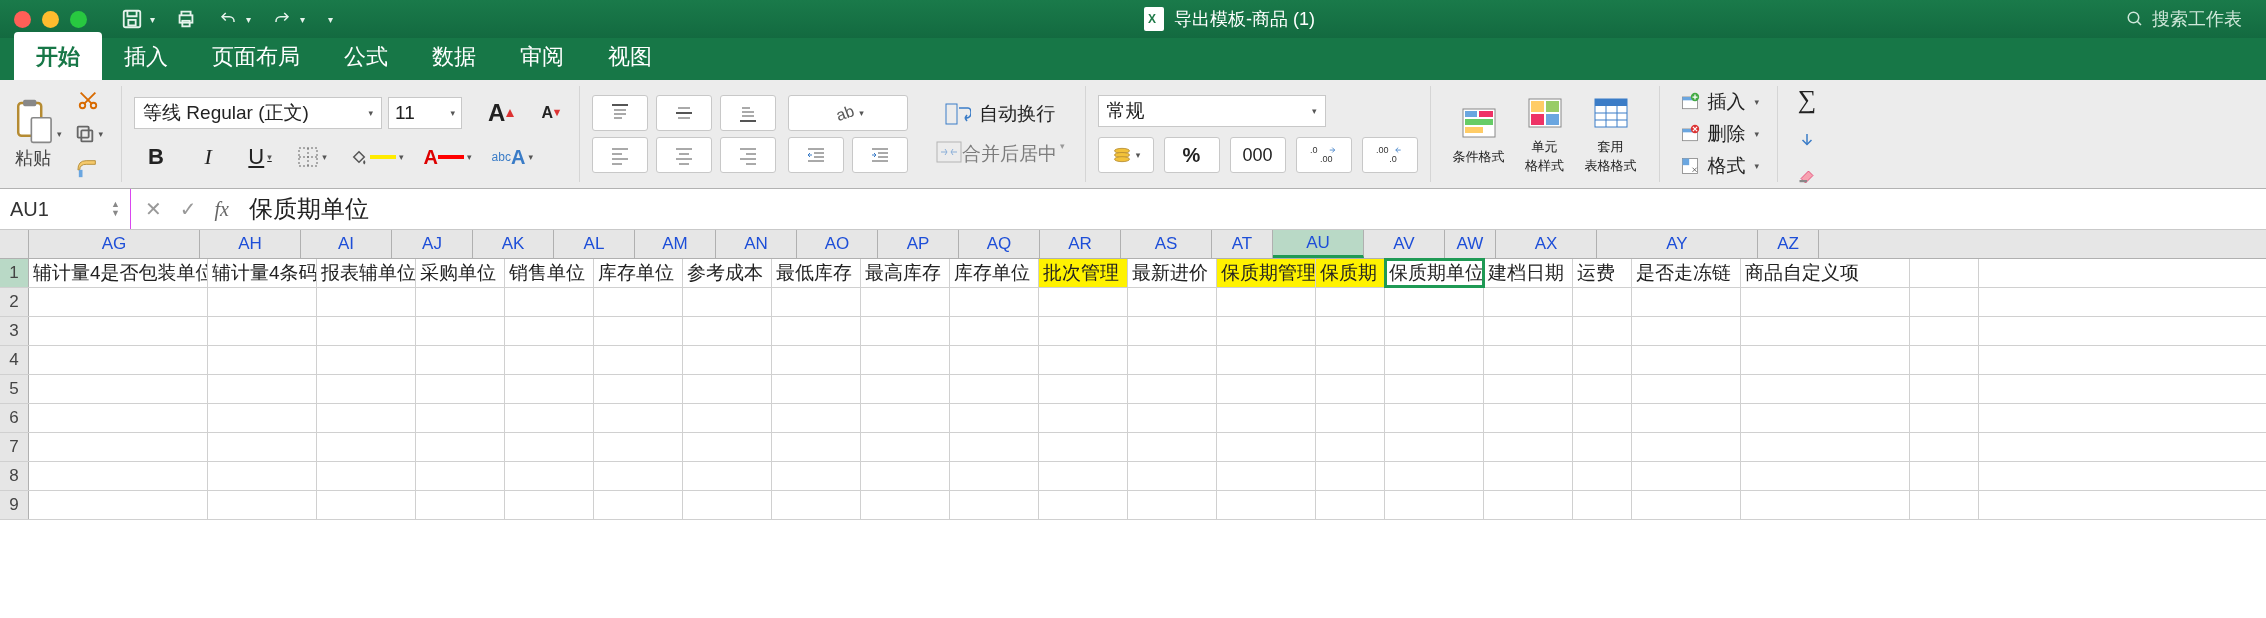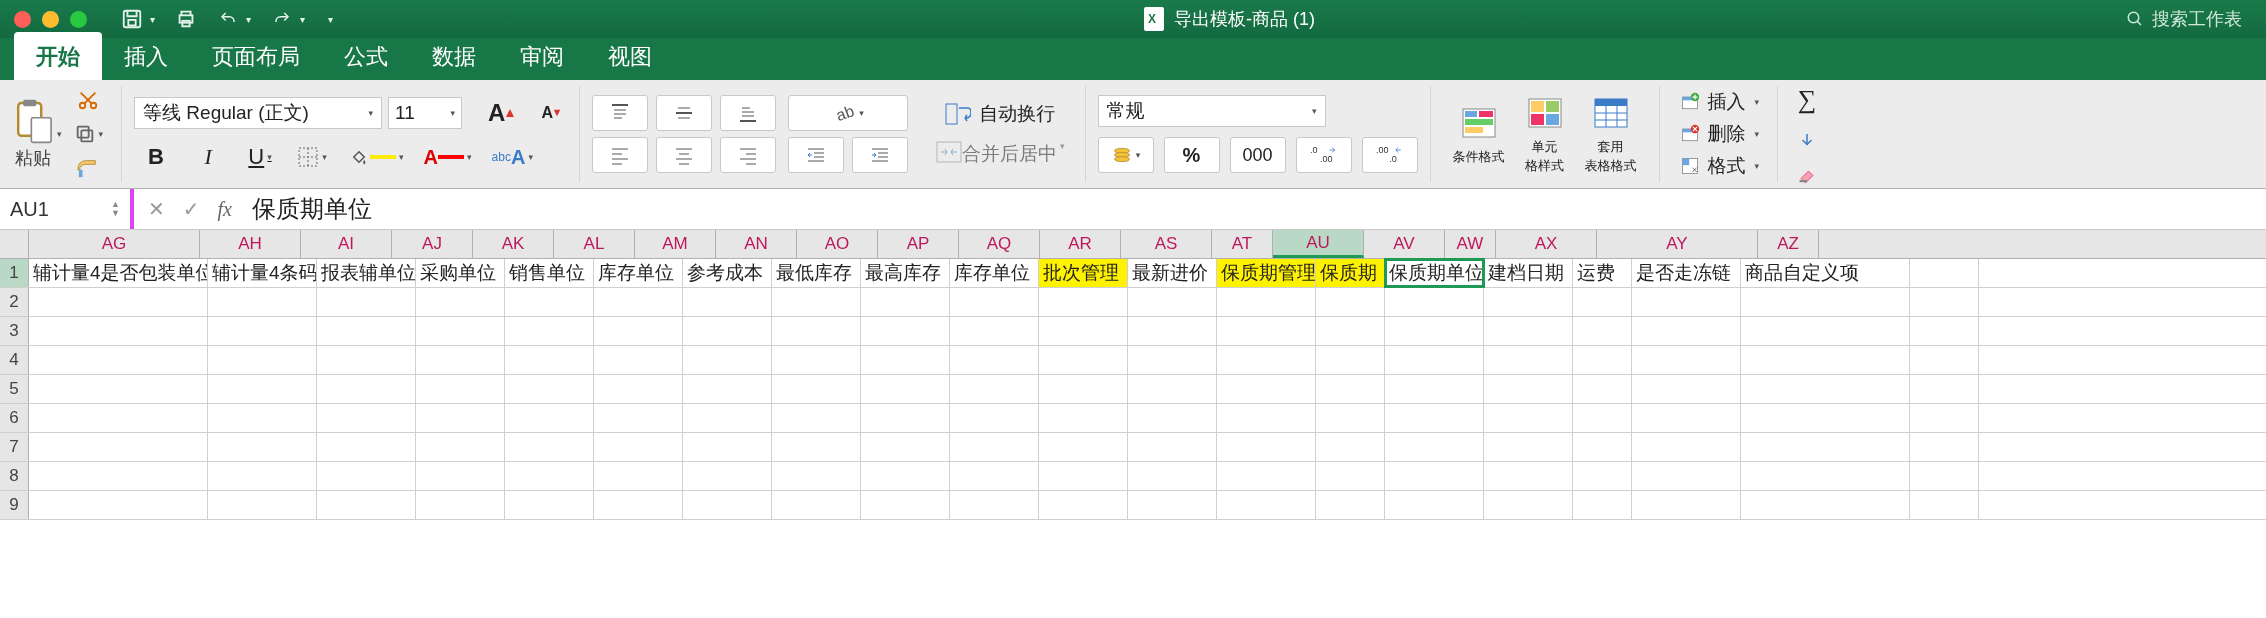--- a/index.html
+++ b/index.html
@@ -56,30 +56,30 @@
   .btn-box{display:flex;align-items:center;justify-content:center;height:34px;min-width:42px;border:1px solid #c8c8c8;background:#fff;padding:0 6px}
   .btn-box + .btn-box{margin-left:4px}
   .align-col{display:flex;flex-direction:column;gap:6px}
   .num-row{display:flex;align-items:center;gap:6px}
   .num-fmt{display:flex;align-items:center;justify-content:space-between;width:210px;height:30px;border:1px solid #c8c8c8;background:#fff;padding:0 8px;font-size:19px}
   .big-btn{display:flex;flex-direction:column;align-items:center;justify-content:center;gap:4px;padding:0 10px;cursor:pointer}
   .big-btn .lbl{font-size:13px;text-align:center;line-height:19px}
   .disabled{opacity:.55}
   
   .fbar{height:40px;display:flex;align-items:center;border-bottom:1px solid #c9c9c9;background:#fff}
-  .namebox{display:flex;align-items:center;width:110px;height:40px;border-right:4px solid #d946ef;padding:0 10px;font-size:20px;color:#333}
+  .namebox{display:flex;align-items:center;width:110px;height:40px;border-right:1px solid #d946ef;padding:0 10px;font-size:20px;color:#333}
   .namebox .stepper{display:flex;flex-direction:column;margin-left:auto;font-size:9px;line-height:9px;color:#888}
   .fx-controls{display:flex;align-items:center;gap:18px;padding:0 14px;color:#999;font-size:20px}
   .fx{font-style:italic;font-family:"Times New Roman",serif;color:#666}
   .formula-input{flex:1;font-size:24px;padding-left:6px;color:#222}
   
   .grid{display:flex;flex-direction:column;flex:1}
   .col-row{display:flex;height:28px;border-bottom:1px solid #b0b0b0;background:var(--col-sel)}
   .corner{width:28px;border-right:1px solid #b0b0b0;background:var(--col-sel)}
-  .col-h{border-right:1px solid #b0b0b0;display:flex;align-items:center;justify-content:center;font-size:17px;color:#be185d}
+  .col-h{border-right:1px solid #b0b0b0;display:flex;align-items:center;justify-content:center;font-size:17px;color:#1d4ed8}
   .col-h.active{background:#b9d9c6;border-bottom:3px solid var(--sel-border)}
   .data-row{display:flex;height:28px;border-bottom:1px solid var(--grid-line)}
   .row-h{width:28px;border-right:1px solid #b0b0b0;background:var(--col-sel);display:flex;align-items:center;justify-content:center;font-size:17px;color:#444}
   .row-h.active{background:#b9d9c6}
   .cell{border-right:1px solid var(--grid-line);font-size:19px;display:flex;align-items:center;padding:0 4px;white-space:nowrap;overflow:hidden}
   .cell.yellow{background:var(--yellow-hl)}
   .cell.selected{outline:3px solid var(--sel-border);outline-offset:-2px;background:#fff;z-index:2}
   svg{display:block}
 </style>
 </head>

